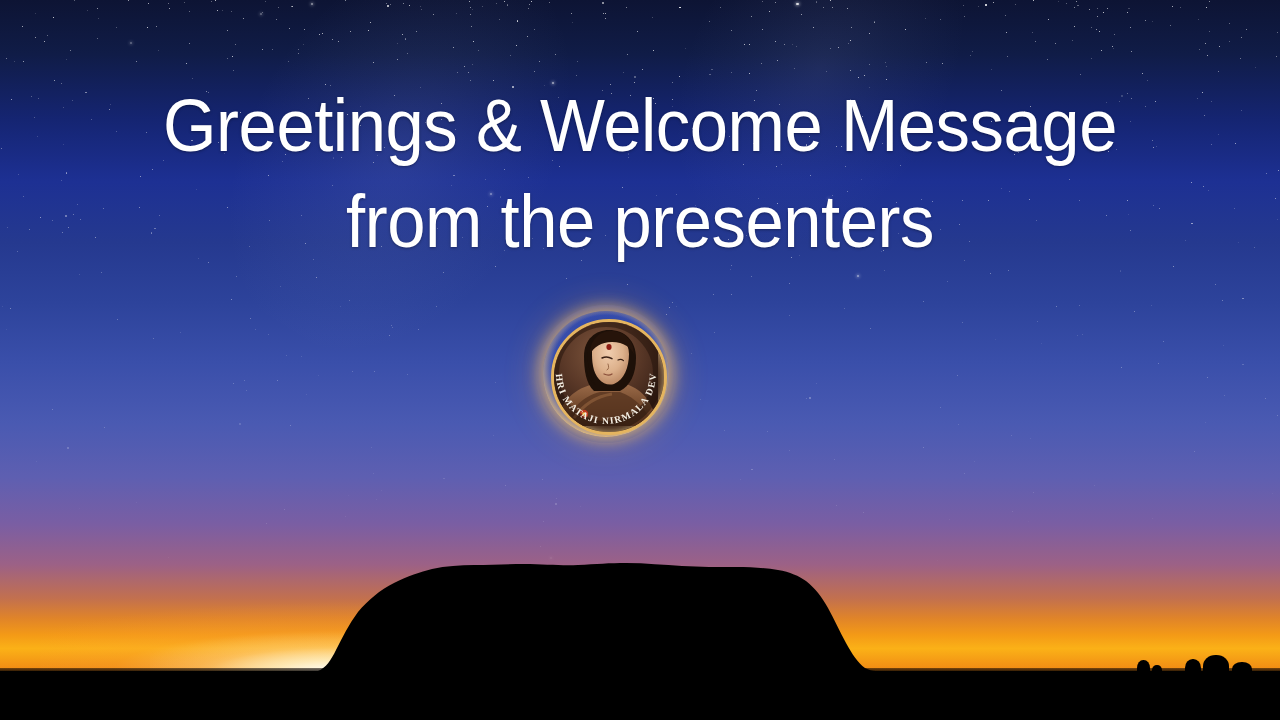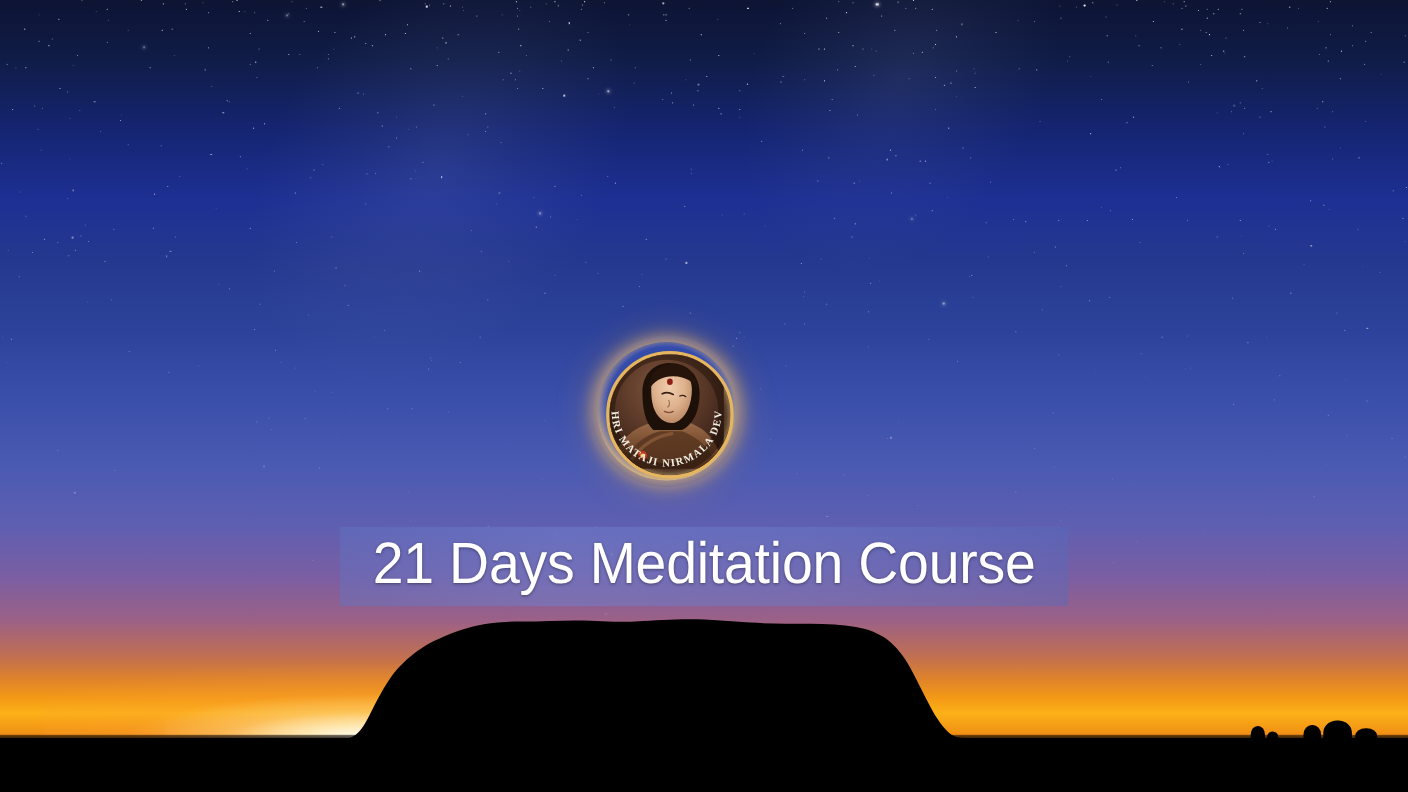--- a/index.html
+++ b/index.html
@@ -954,20 +954,24 @@
         C 815,48 822,57 828,68
         C 834,79 840,92 846,103
         C 852,114 858,123 865,128
         C 869,130 872,131 876,131
         L 1280,131
         L 1280,140
         Z"></path>
     </svg>
   </div>
 
+  <div class="title-block">
+    <span class="title-line">Greetings &amp; Welcome Message</span>
+    <span class="title-line">from the presenters</span>
+  </div>
 
   <div class="emblem">
     <div class="emblem-disc"></div>
     <div class="emblem-glow"></div>
     <div class="emblem-ring">
       <div class="portrait">
         <svg width="104" height="104" viewBox="0 0 104 104" xmlns="http://www.w3.org/2000/svg">
           <defs>
             <radialGradient id="bg" cx="45%" cy="30%" r="80%">
               <stop offset="0%" stop-color="#7d553c"></stop>
@@ -1021,19 +1025,14 @@
         <defs>
           <path id="ringpath" d="M 19,69 A 50,50 0 0 0 119,69"></path>
         </defs>
         <text>
           <textPath href="#ringpath" startOffset="50%" text-anchor="middle">• SHRI MATAJI NIRMALA DEVI •</textPath>
         </text>
       </svg>
     </div>
   </div>
 
-  <div class="subtitle-wrap">
-    <span class="subtitle-band">
-      <span class="subtitle-text">21 Days Meditation Course</span>
-    </span>
-  </div>
 
 </div>
 
 </body></html>

